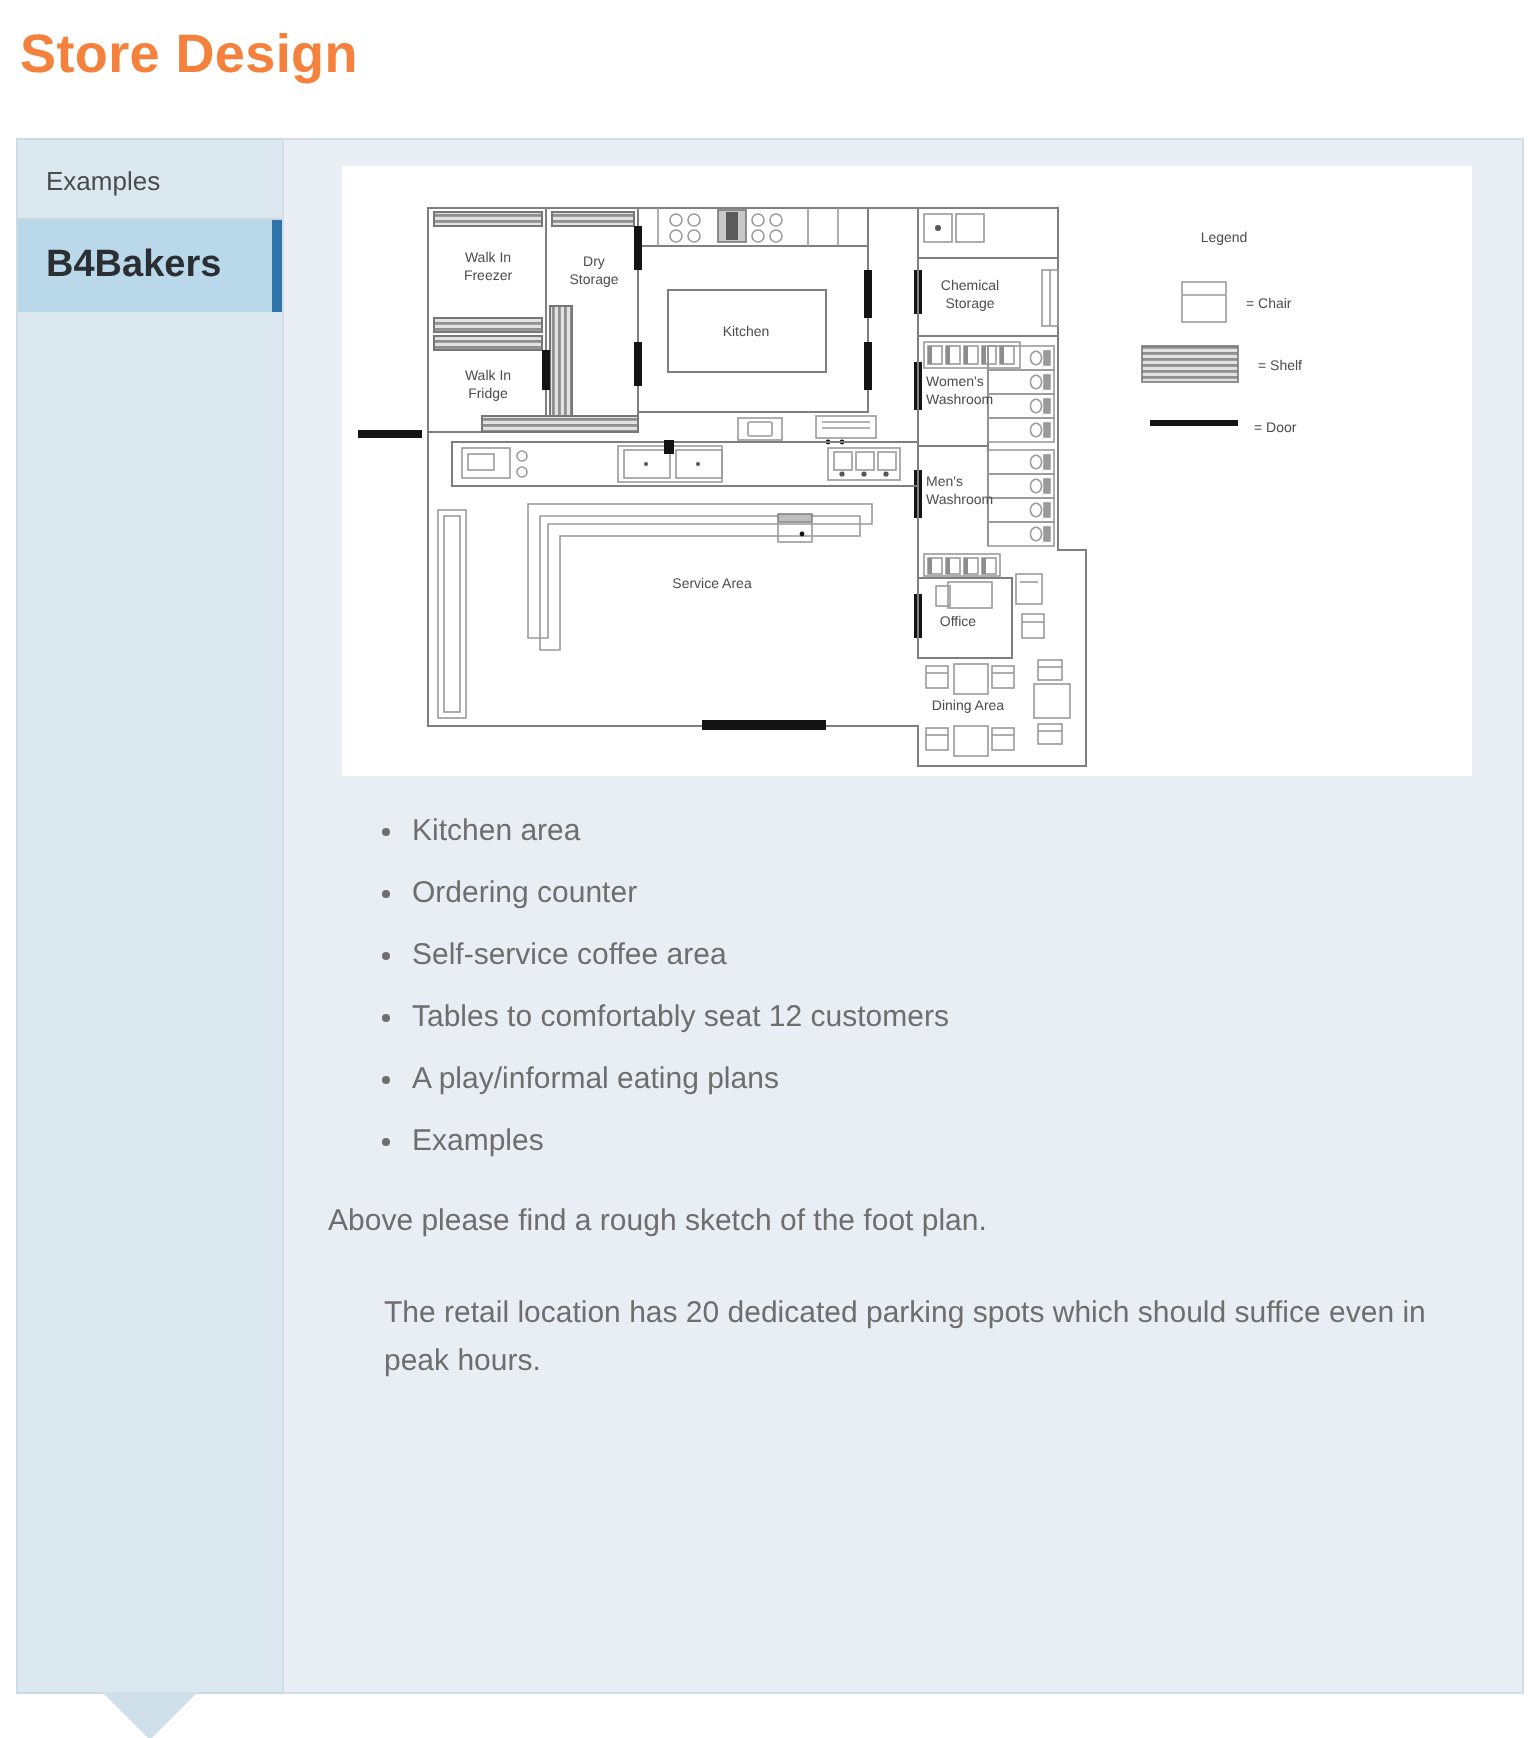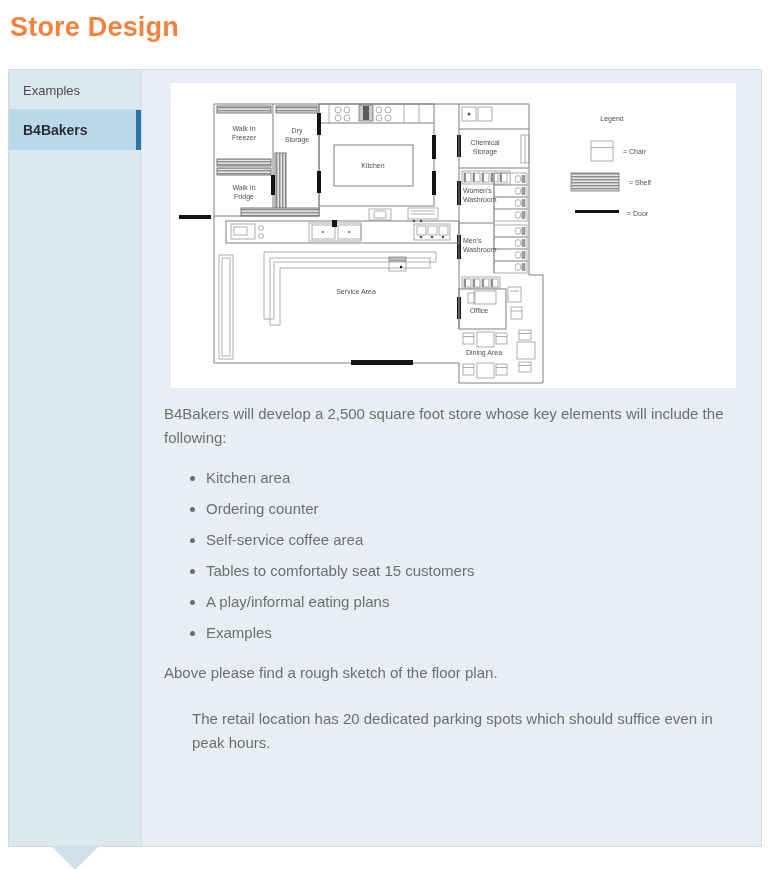--- a/index.html
+++ b/index.html
@@ -5,21 +5,21 @@
   * { box-sizing: border-box; }
   html,body { margin:0; padding:0; background:#ffffff; width:768px;
     font-family:"Liberation Sans", sans-serif; }
   h1.page-title { margin:12px 0 26px 10px; font-size:27px; font-weight:600;
     color:#f5813c; letter-spacing:.2px; }
   .panel-row { display:flex; margin:0 6px 40px 8px; align-items:stretch; }
   .sidebar { position:relative; width:133px; flex:0 0 133px; background:#dce8f0;
     border:1px solid #ccdae4; border-right:none; height:778px; }
   .sidebar-header { padding:13px 14px 11px; font-size:13px; color:#4b4b4b;
     border-bottom:1px solid rgba(0,0,0,0.08); }
-  .sidebar-item { padding:12px 10px 12px 14px; font-size:14px; font-weight:bold;
+  .sidebar-item { padding:12px 10px 12px 14px; font-size:19px; font-weight:bold;
     color:#2b2f33; background:#b9d8ea; border-right:5px solid #2e74a8; cursor:pointer; }
   .sidebar-tail { position:absolute; left:42px; bottom:-24px; width:0; height:0;
     border-left:24px solid transparent; border-right:24px solid transparent;
     border-top:24px solid #cfe0ea; }
   .content { flex:1; background:#e9eef4; border:1px solid #d2dde6; height:778px;
     padding:13px 26px 10px 22px; overflow:hidden; }
   .image-frame { background:#ffffff; width:565px; height:305px; margin-left:7px; }
   .content p { margin:14px 0 0; font-size:15px; line-height:24px; color:#6e6e6e; }
   .content p.spaced { margin-top:22px;margin-left:28px; }
   ul.key-list { margin:16px 0 16px; padding-left:42px; color:#6e6e6e; }
@@ -296,28 +296,27 @@
           <g>
             <rect x="400" y="90" width="48" height="18" fill="url(#stripesH)" stroke="#777" stroke-width="0.8"></rect>
           </g>
           <text x="458" y="102">= Shelf</text>
           <rect x="404" y="127" width="44" height="3" fill="#141414"></rect>
           <text x="456" y="133">= Door</text>
         </g>
       </svg>
     </div>
 
-    <p>B4Bakers will develop a 2,500 square foot store whose key elements will include the following:</p>
 
     <ul class="key-list">
       <li>Kitchen area</li>
       <li>Ordering counter</li>
       <li>Self-service coffee area</li>
-      <li>Tables to comfortably seat 15 customers</li>
+      <li>Tables to comfortably seat 12 customers</li>
       <li>A play/informal eating plans</li>
       <li>Examples</li>
     </ul>
 
-    <p>Above please find a rough sketch of the floor plan.</p>
+    <p>Above please find a rough sketch of the foot plan.</p>
     <p class="spaced">The retail location has 20 dedicated parking spots which should suffice even in peak hours.</p>
 
   </main>
 </div>
 
 </body></html>

